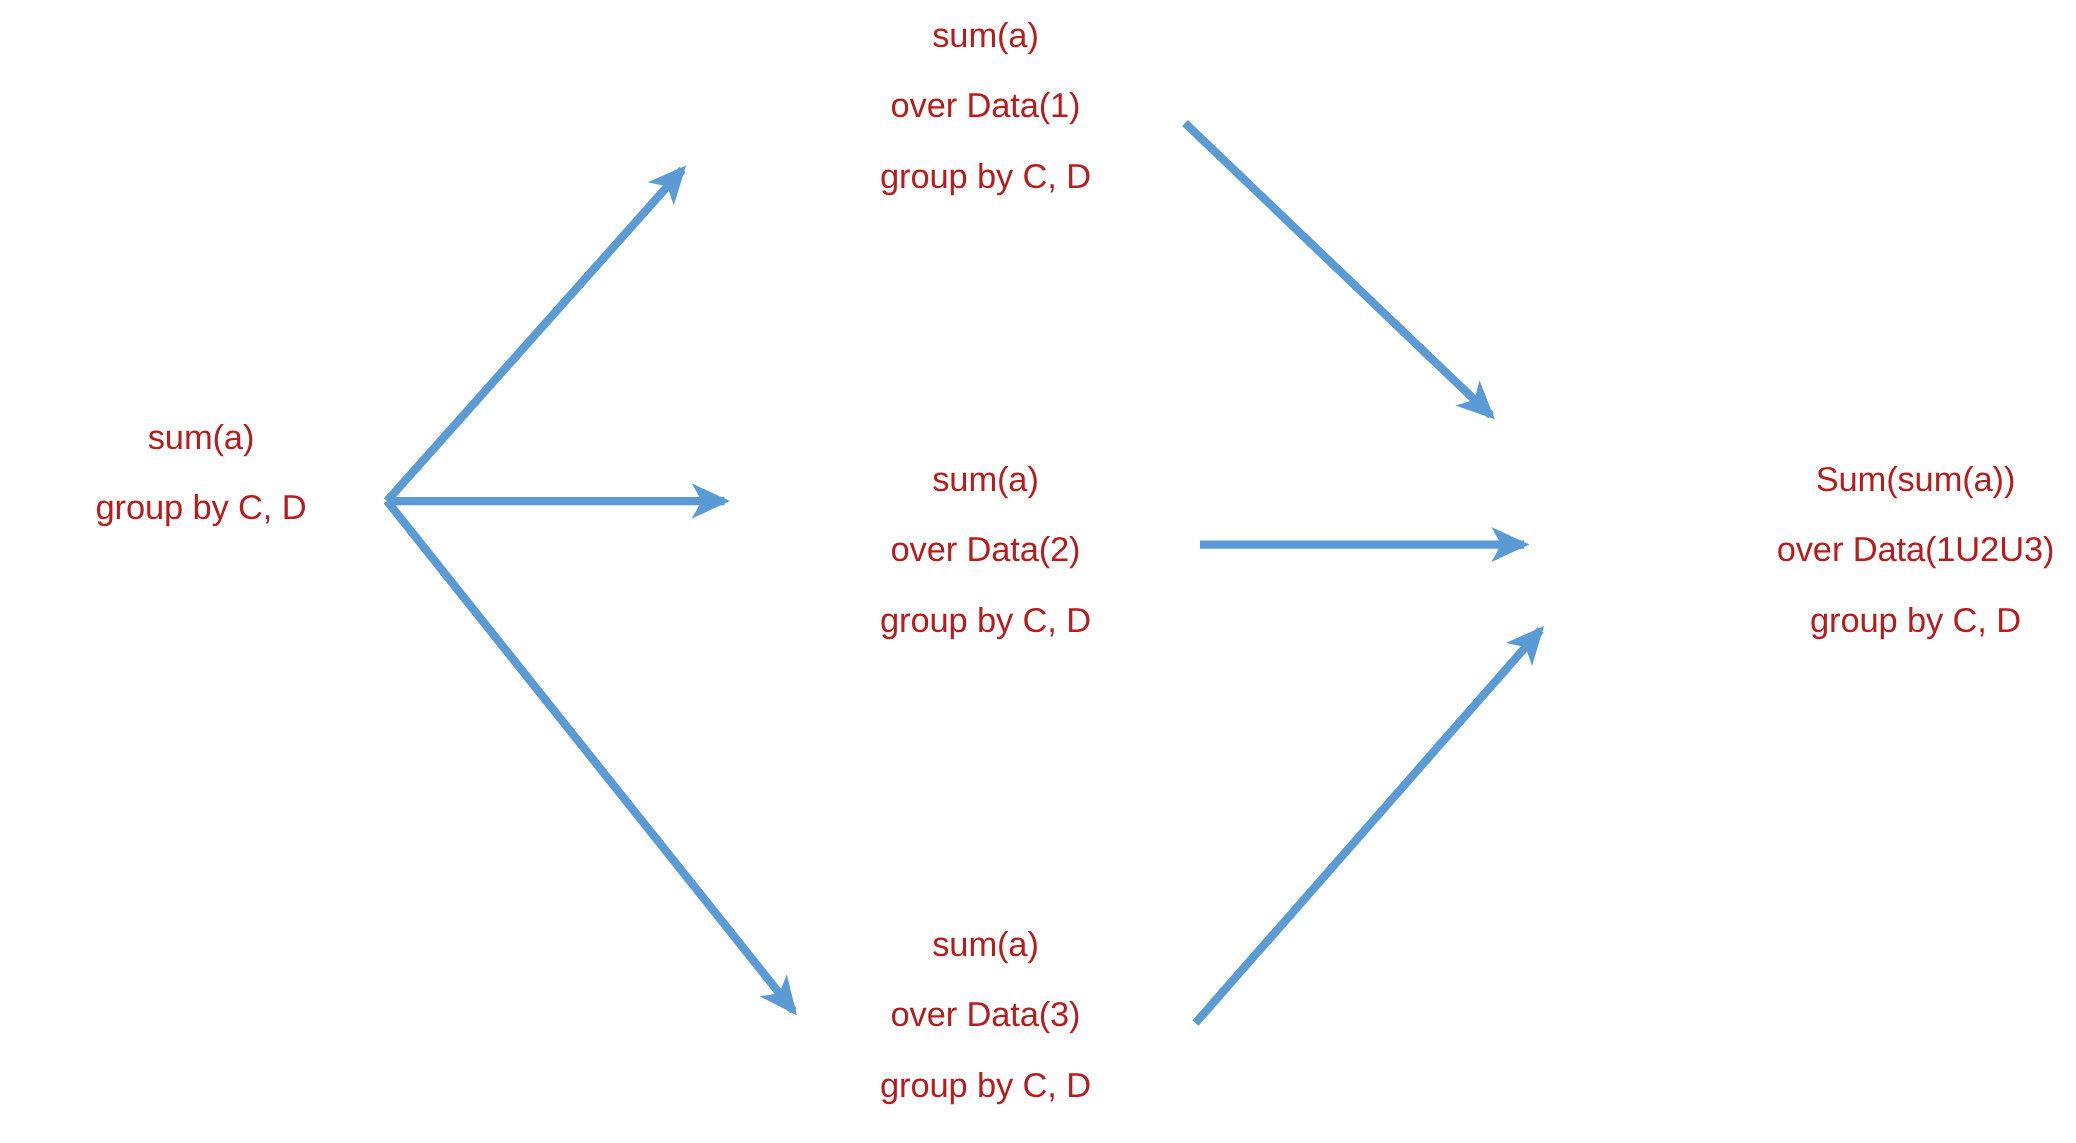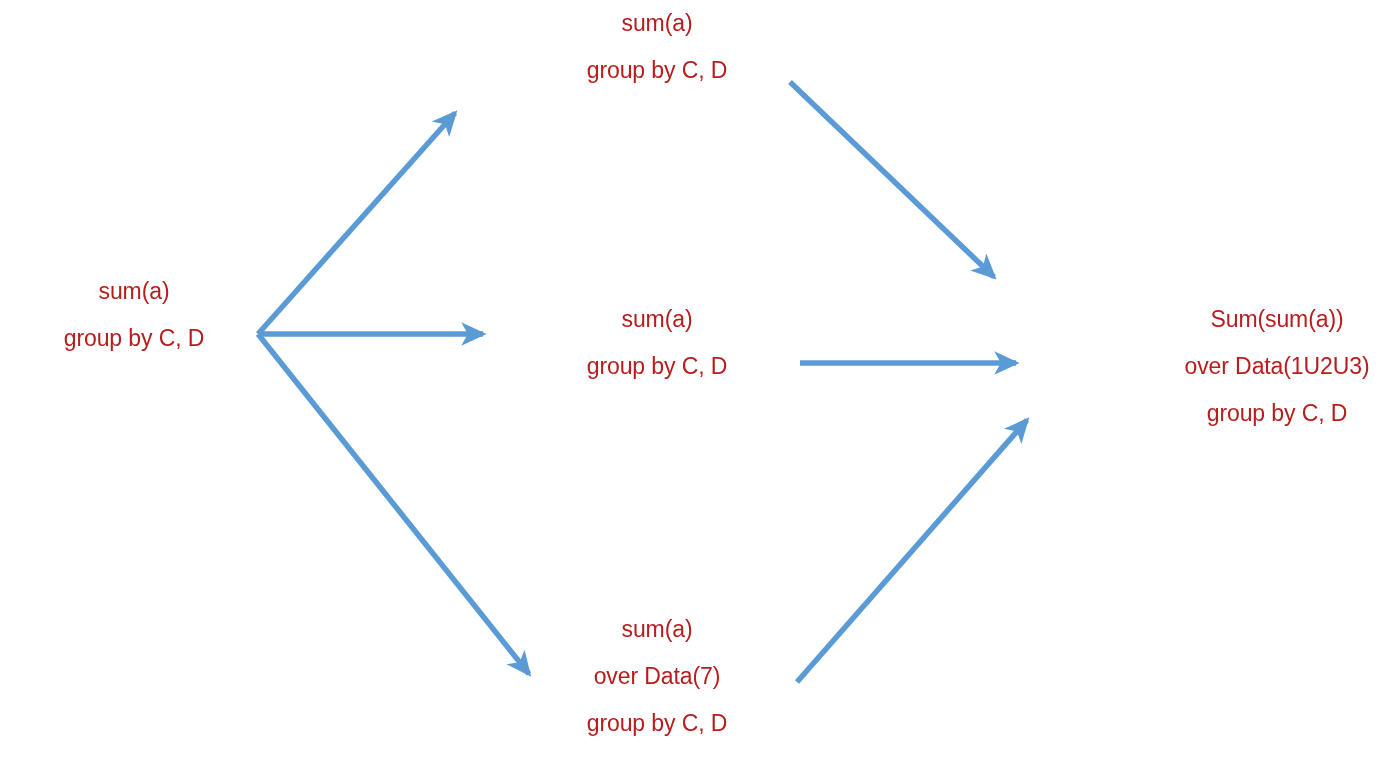--- a/index.html
+++ b/index.html
@@ -99,31 +99,33 @@
     </g>
   </svg>
 
   <div class="node" id="node-source">
     <span class="line">sum(a)</span>
     <span class="line">group by C, D</span>
   </div>
 
   <div class="node" id="node-partition-1">
     <span class="line">sum(a)</span>
+    <span class="line">over Data(1)</span>
     <span class="line">group by C, D</span>
   </div>
 
   <div class="node" id="node-partition-2">
     <span class="line">sum(a)</span>
+    <span class="line">over Data(2)</span>
     <span class="line">group by C, D</span>
   </div>
 
   <div class="node" id="node-partition-3">
     <span class="line">sum(a)</span>
-    <span class="line">over Data(7)</span>
+    <span class="line">over Data(3)</span>
     <span class="line">group by C, D</span>
   </div>
 
   <div class="node" id="node-merge">
     <span class="line">Sum(sum(a))</span>
     <span class="line">over Data(1U2U3)</span>
     <span class="line">group by C, D</span>
   </div>
 
 </div>

